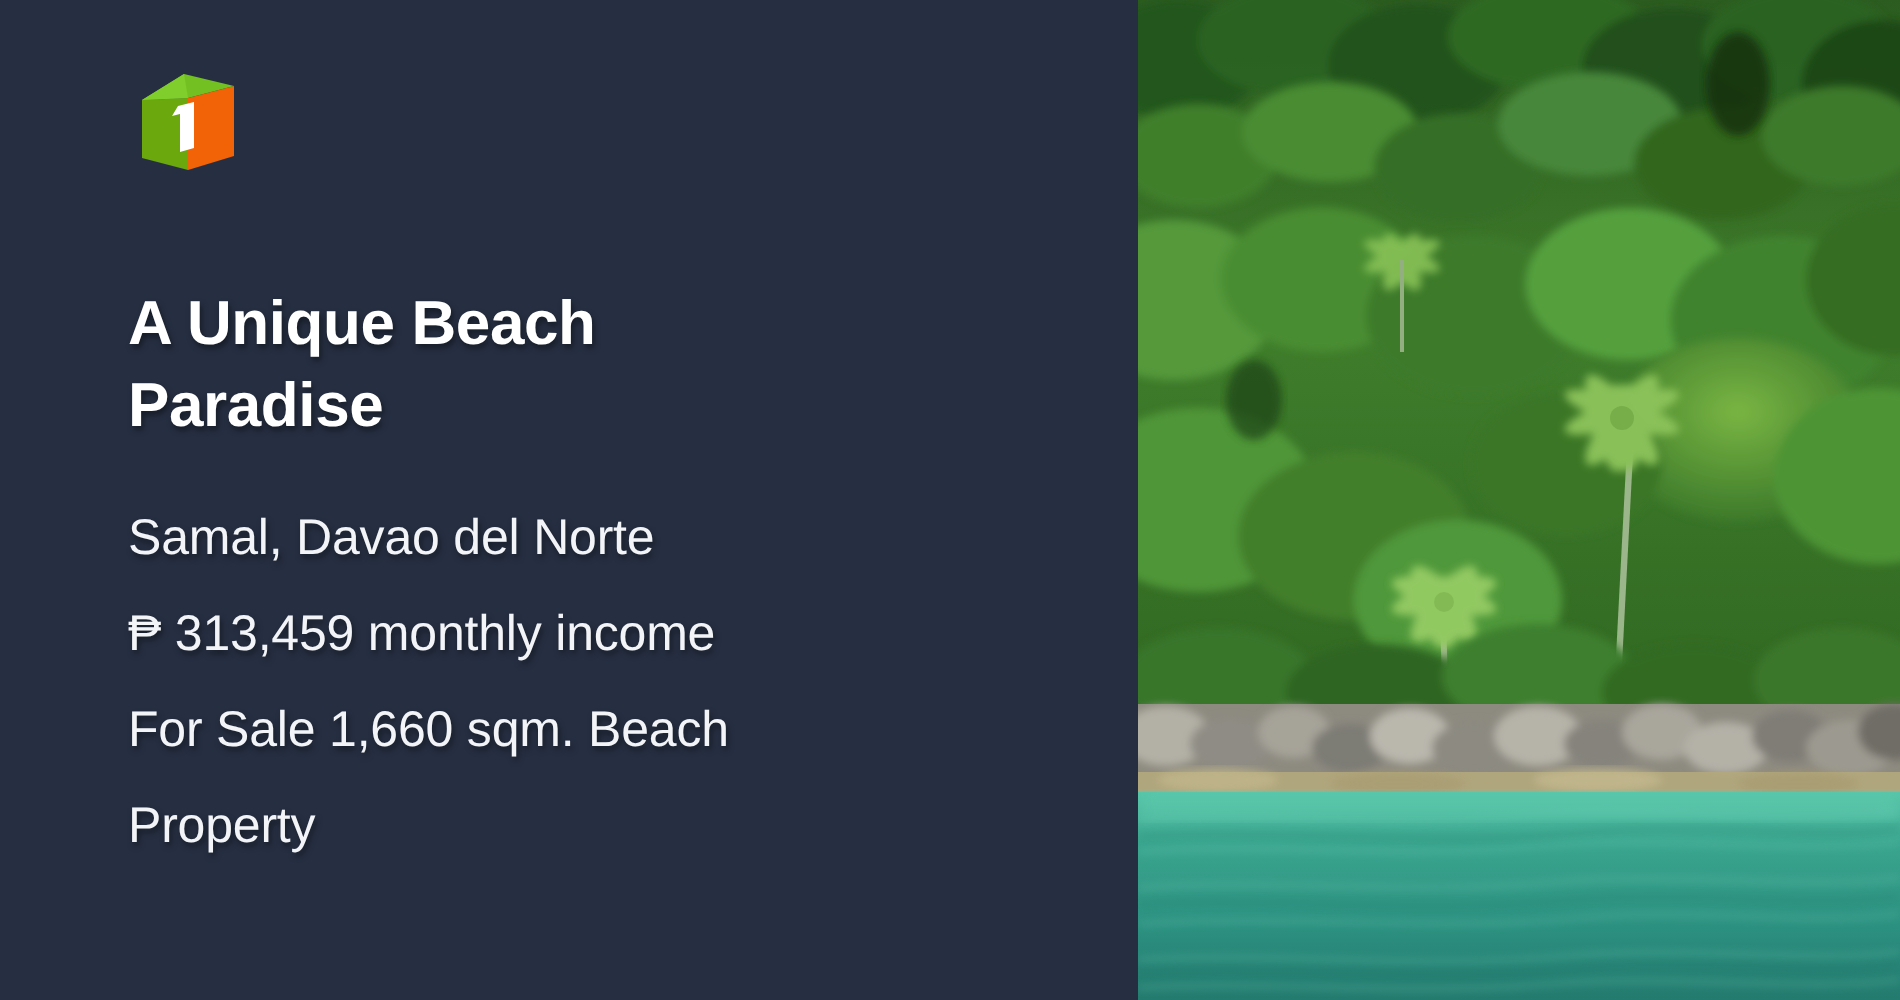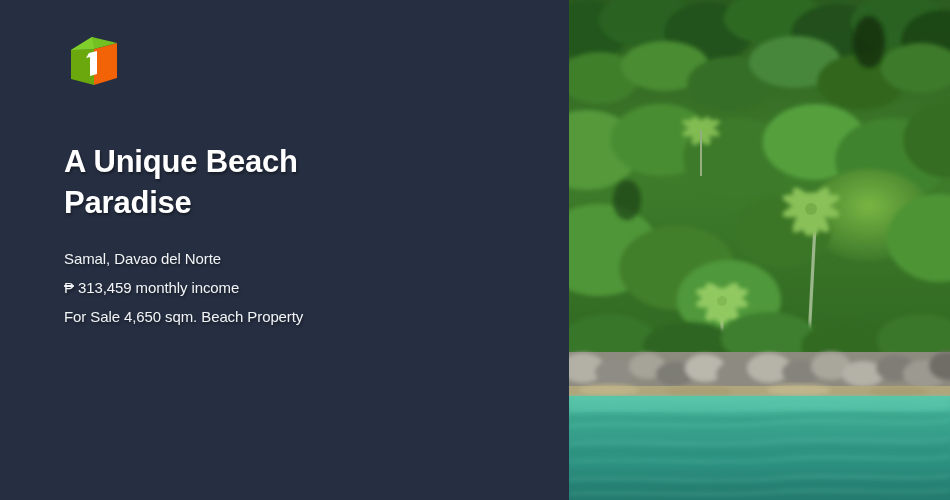--- a/index.html
+++ b/index.html
@@ -51,21 +51,21 @@
     max-width: 330px;
     text-shadow: 1px 2px 3px rgba(0,0,0,0.45);
   }
 
   .detail-lines {
     margin-top: 22px;
     max-width: 380px;
   }
 
   .detail-line {
-    font-size: 15px;
+    font-size: 25px;
     font-weight: normal;
     color: #f2f4f7;
     line-height: 1.92;
     letter-spacing: -0.1px;
     text-shadow: 1px 2px 3px rgba(0,0,0,0.45);
     white-space: nowrap;
   }
 
   .detail-line.wrap { white-space: normal; }
 
@@ -99,21 +99,21 @@
 
       <polygon points="25,20 33,18 33,41 26,43 26,24 22,25" fill="#ffffff"></polygon>
     </svg>
 
     <div class="text-block">
       <h1 class="listing-title">A Unique Beach Paradise</h1>
 
       <div class="detail-lines">
         <div class="detail-line">Samal, Davao del Norte</div>
         <div class="detail-line">₱ 313,459 monthly income</div>
-        <div class="detail-line wrap">For Sale 4,650 sqm. Beach Property</div>
+        <div class="detail-line wrap">For Sale 1,660 sqm. Beach Property</div>
       </div>
     </div>
   </div>
 
   <div class="photo-panel">
     <svg viewBox="0 0 381 500" preserveAspectRatio="xMidYMid slice">
       <defs>
         <linearGradient id="waterGrad" x1="0" y1="0" x2="0" y2="1">
           <stop offset="0%" stop-color="#56c4a8"></stop>
           <stop offset="25%" stop-color="#3aa58e"></stop>

